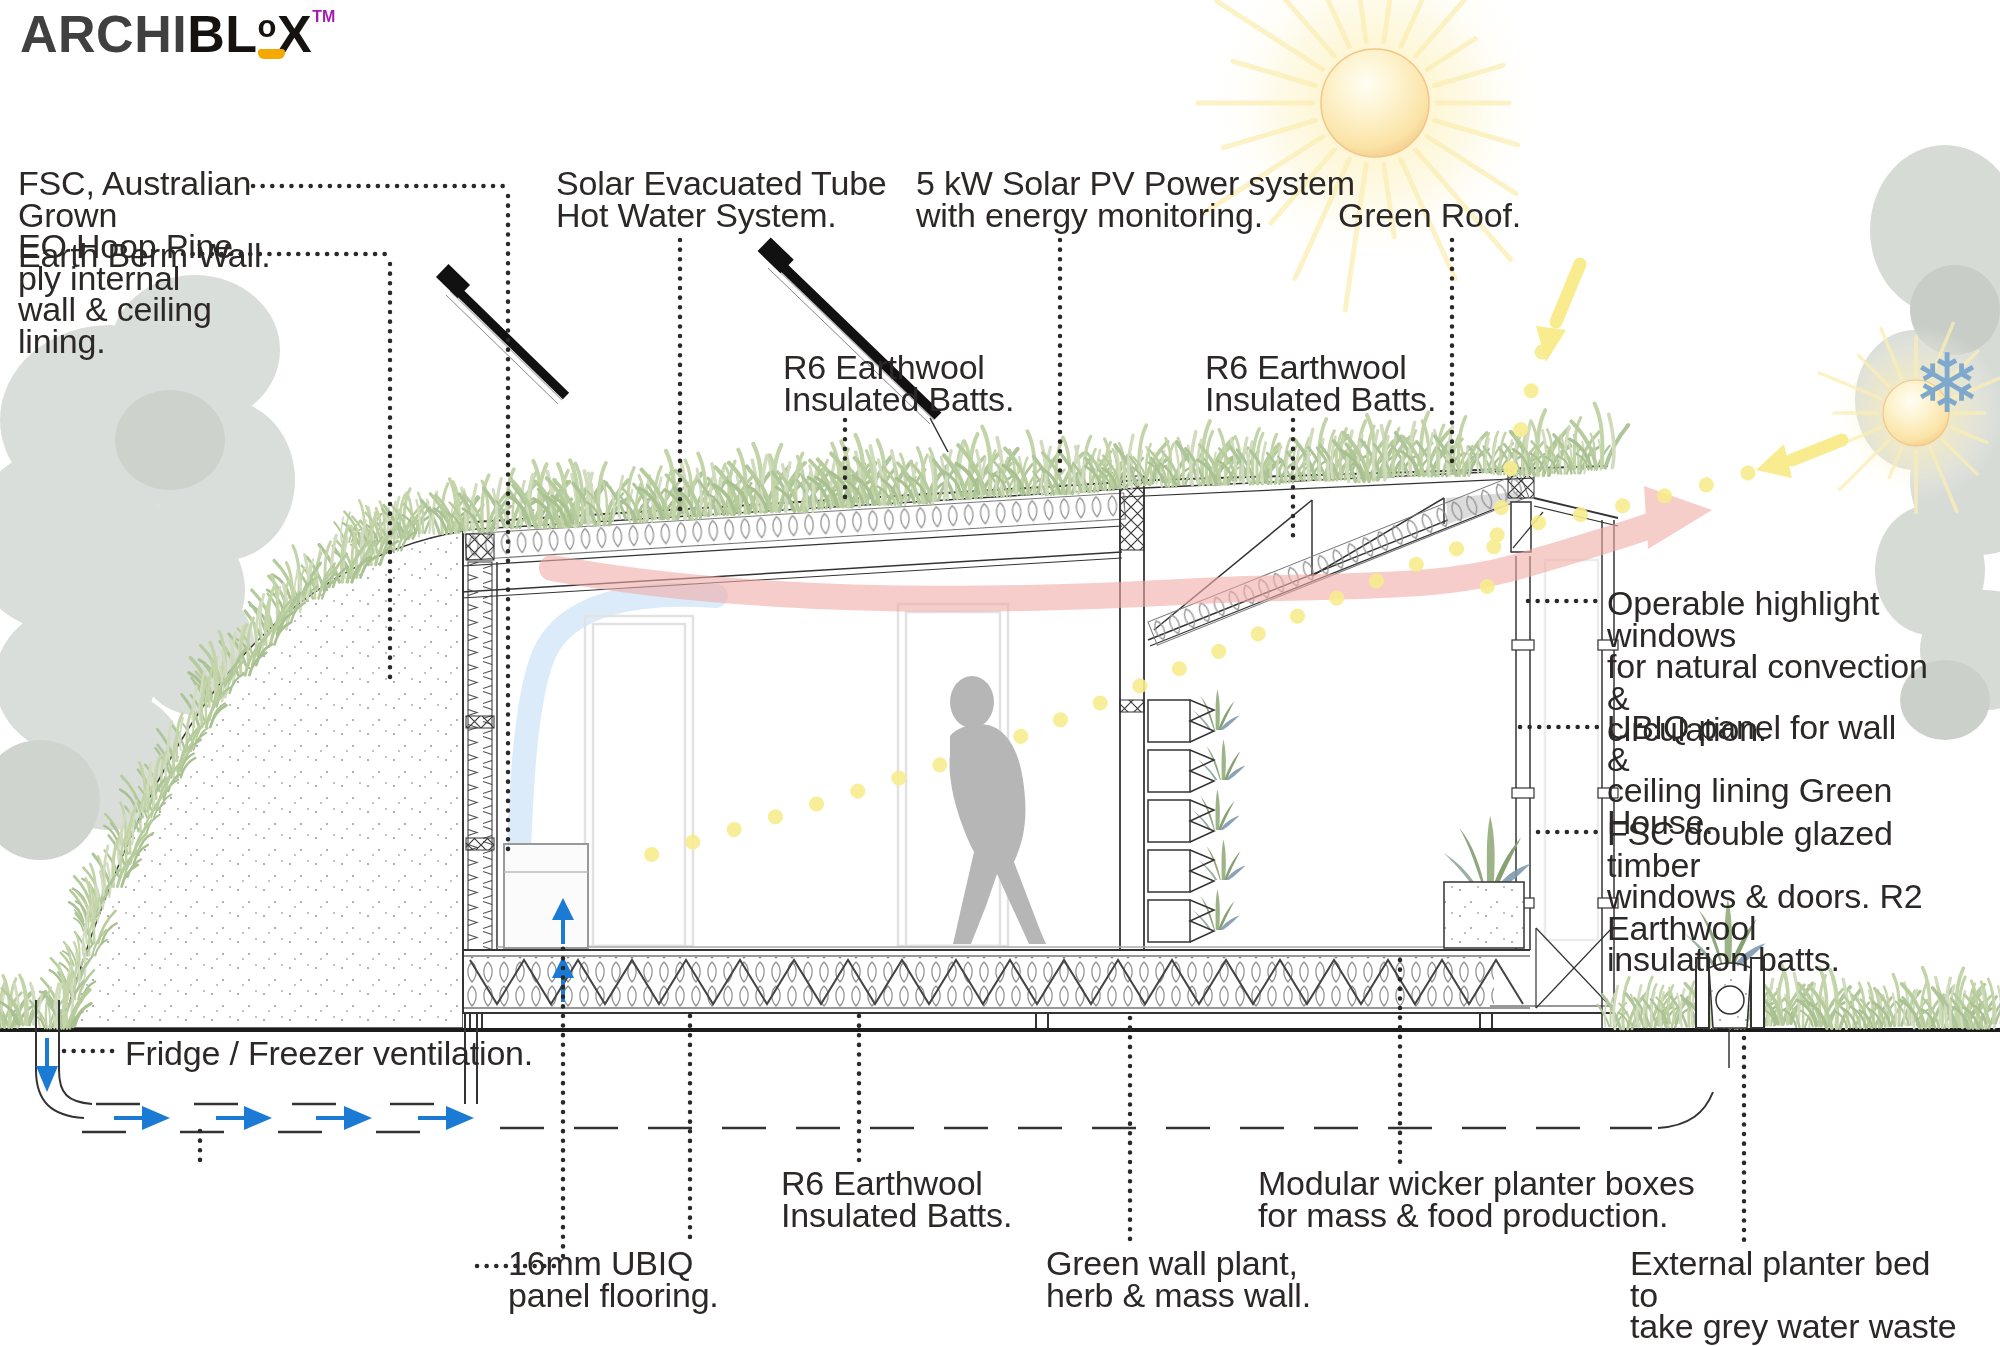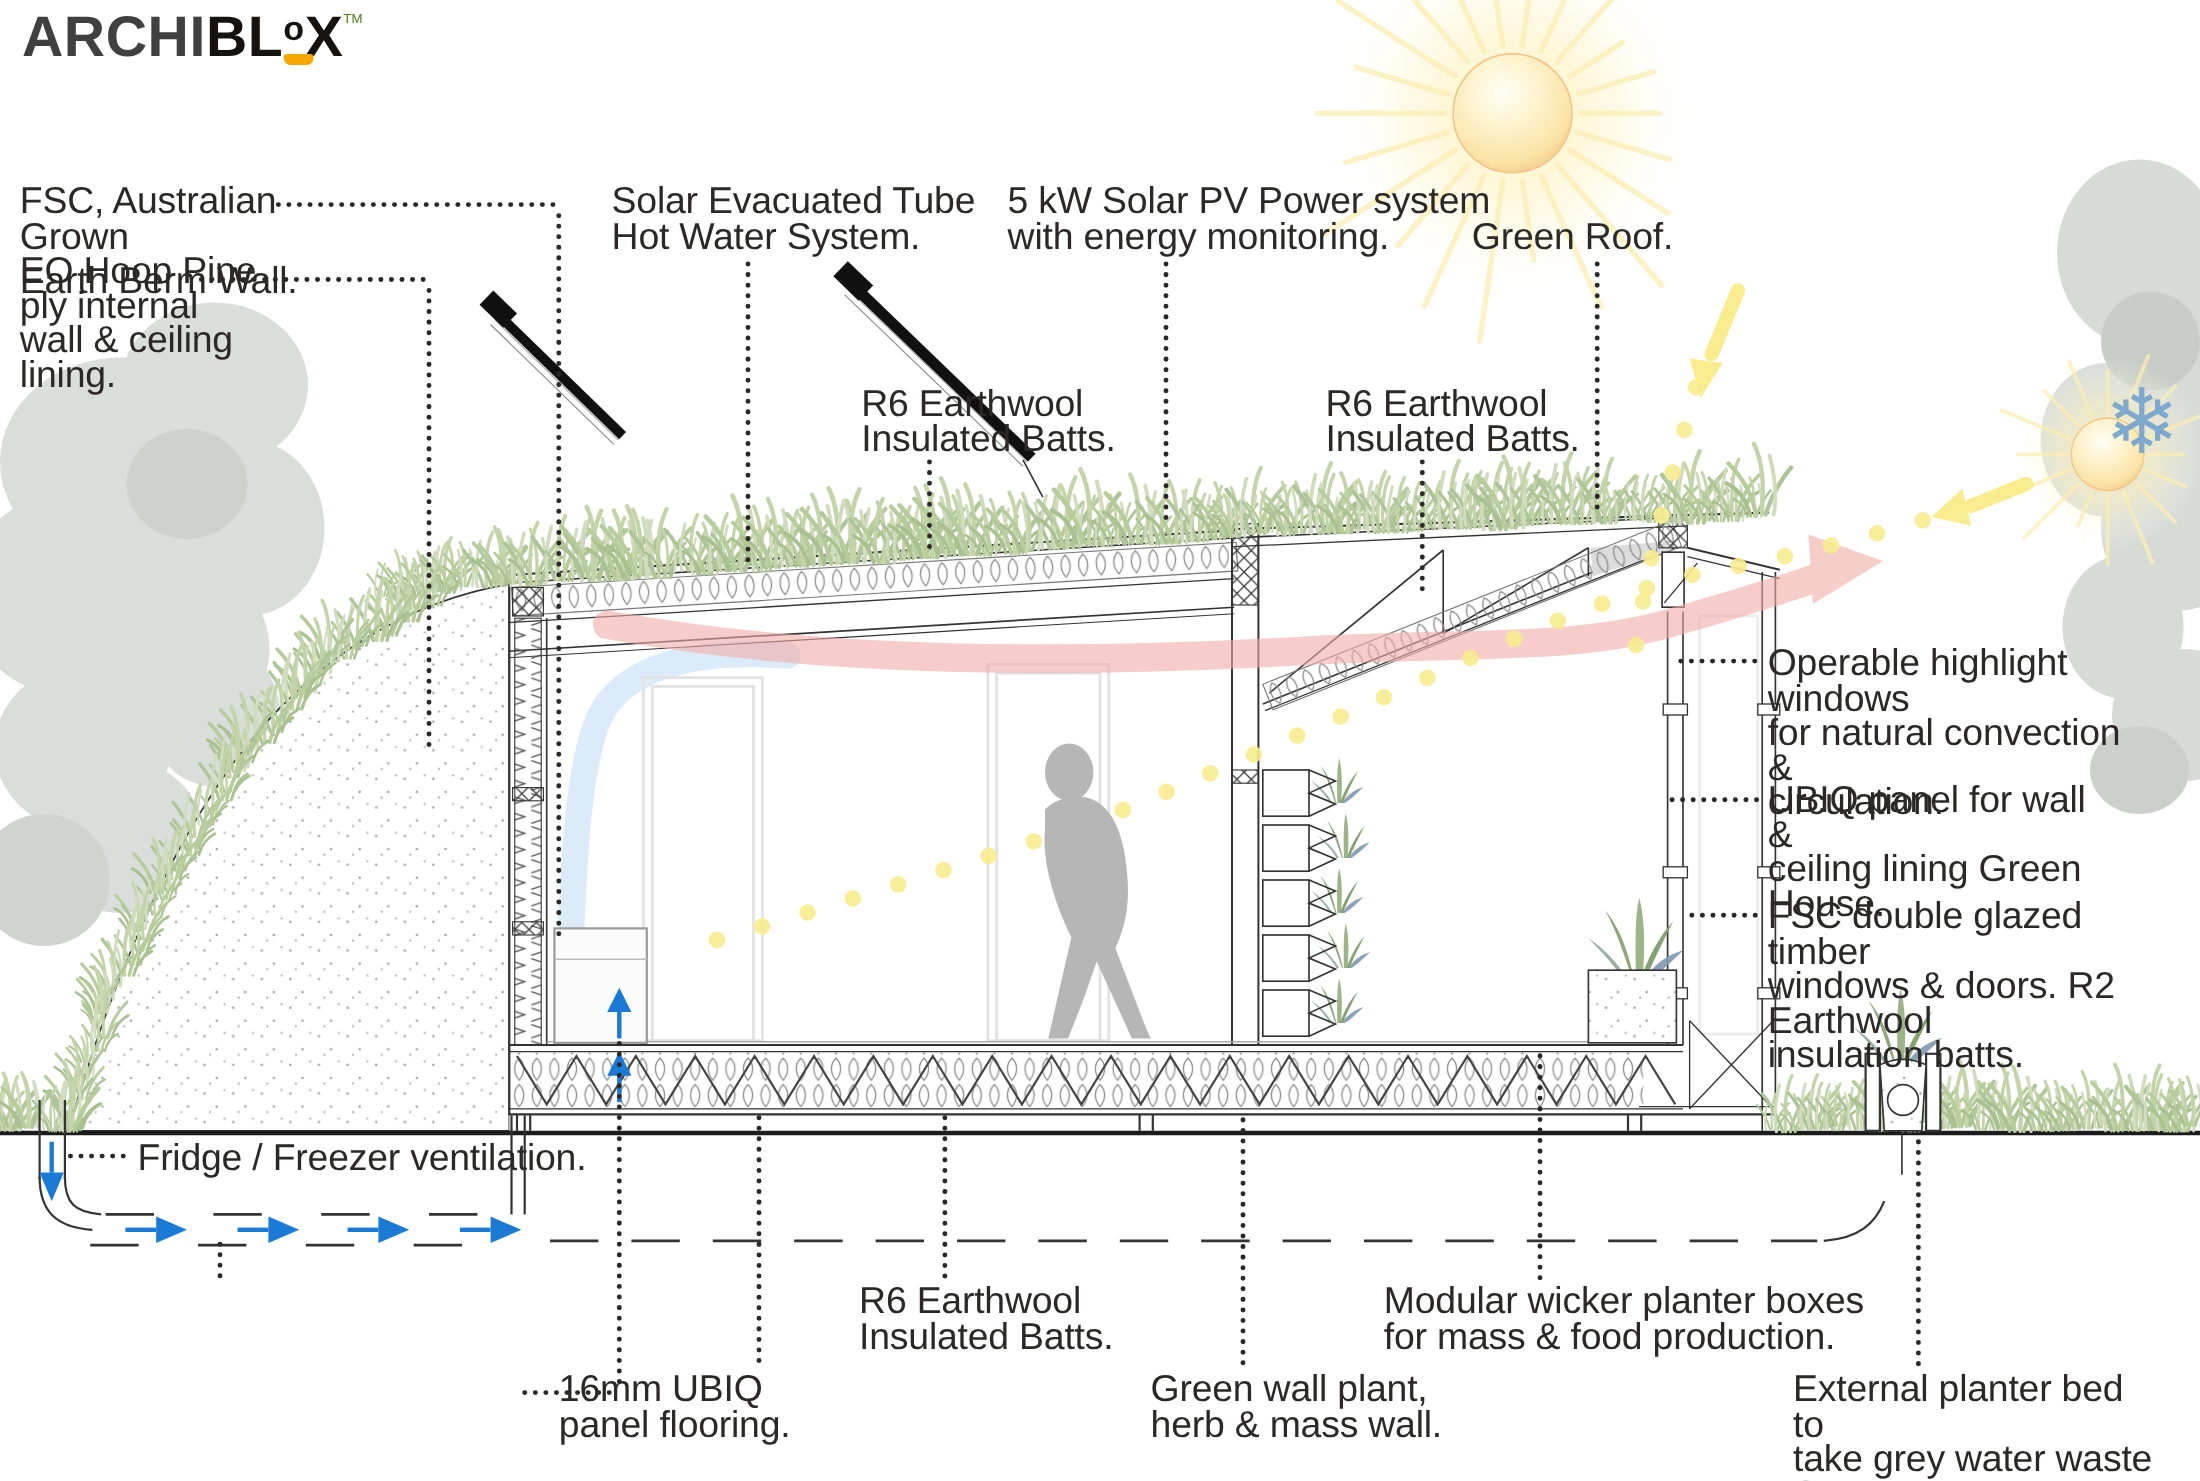--- a/index.html
+++ b/index.html
@@ -9,21 +9,21 @@
   .lbl{position:absolute;font-size:34px;line-height:31.5px;color:#2b2827;
        white-space:pre-line;letter-spacing:-0.2px;}
   .brand{position:absolute;left:20px;top:4px;}
   .brand-main{font-size:52px;font-weight:bold;letter-spacing:0.5px;color:#1e1a19;}
   .archi{color:#404040;}
   .blox{color:#16120f;}
   .oWrap{position:relative;display:inline-block;}
   .oChar{font-size:31px;vertical-align:15px;font-weight:bold;color:#16120f;}
   .oCup{position:absolute;left:0px;bottom:5px;width:27px;height:10px;background:#F5A800;
         border-radius:3px 3px 6px 6px;}
-  .tm{font-size:12px;vertical-align:30px;font-weight:normal;color:#4d7c0f;letter-spacing:0;}
+  .tm{font-size:16px;vertical-align:30px;font-weight:bold;color:#a21caf;letter-spacing:0;}
   .tagline{position:absolute;left:21px;top:57px;font-size:21px;font-weight:bold;
            letter-spacing:0.4px;color:#27221f;}
 </style>
 </head>
 <body>
 
 <div id="stage">
 
   <svg id="art" width="2000" height="1346" viewBox="0 0 2000 1346">
     <defs>

